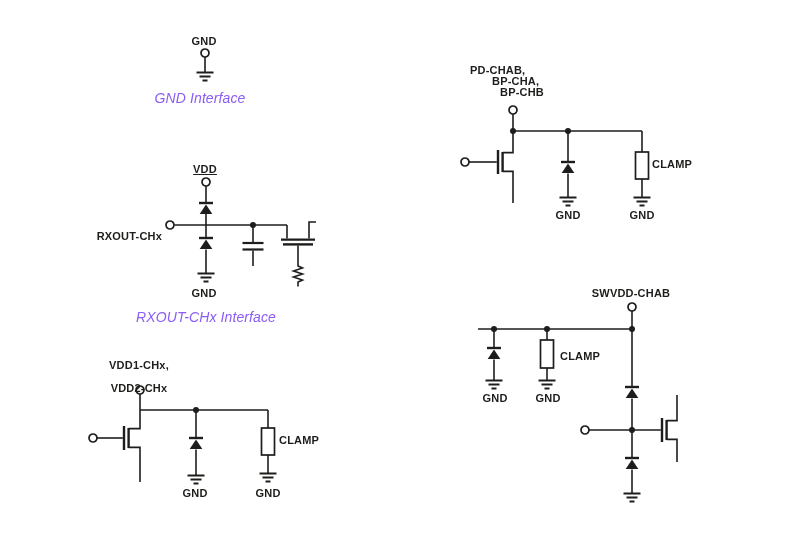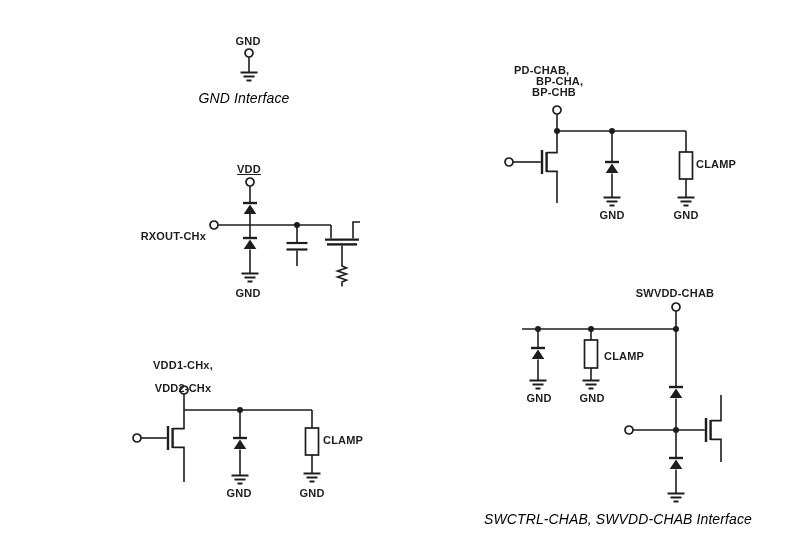--- a/index.html
+++ b/index.html
@@ -4,41 +4,40 @@
 <style>
   html,body { margin:0; padding:0; background:#ffffff; }
   .stage {
     position: relative;
     width: 733px;
     height: 555px;
     background: #ffffff;
     overflow: hidden;
     font-family: "Liberation Sans", sans-serif;
     color: #1d1d1b;
-    margin-left: 44px;
   }
   svg.schematic { position:absolute; left:0; top:0; }
   .lbl {
     position: absolute;
     white-space: nowrap;
     font-size: 11px;
     font-weight: bold;
     letter-spacing: 0.2px;
     line-height: 11px;
     color: #1d1d1b;
   }
   .lbl-c { transform: translateX(-50%); }
   .lbl-r { transform: translateX(-100%); }
   .caption {
     position: absolute;
     white-space: nowrap;
     font-style: italic;
     font-size: 14px;
     letter-spacing: 0.1px;
-    color: #000000;
+    color: #8b5cf6;
     transform: translateX(-50%);
   }
   .bar   { stroke-width: 2.4px; }
   .plate { stroke-width: 2.2px; }
   .box   { stroke-width: 1.7px; fill:#ffffff; }
 </style>
 </head>
 <body>
 
 <div class="stage">
@@ -179,33 +178,33 @@
 
     </g>
   </svg>
 
   <div class="lbl lbl-c" style="left:204px; top:36px;">GND</div>
   <div class="caption" style="left:200px; top:90px;">GND Interface</div>
 
   <div class="lbl lbl-c" style="left:205px; top:164px;text-decoration:underline;">VDD</div>
   <div class="lbl lbl-r" style="left:162px; top:231px;">RXOUT-CHx</div>
   <div class="lbl lbl-c" style="left:204px; top:288px;">GND</div>
+  <div class="caption" style="left:206px; top:309px;">RXOUT-CHx Interface</div>
 
   <div class="lbl lbl-c" style="left:139px; top:360px;">VDD1-CHx,</div>
   <div class="lbl lbl-c" style="left:139px; top:383px;">VDD2-CHx</div>
   <div class="lbl lbl-c" style="left:195px; top:488px;">GND</div>
   <div class="lbl lbl-c" style="left:268px; top:488px;">GND</div>
   <div class="lbl" style="left:279px; top:435px;">CLAMP</div>
 
   <div class="lbl" style="left:470px; top:65px;">PD-CHAB,</div>
   <div class="lbl" style="left:492px; top:76px;">BP-CHA,</div>
-  <div class="lbl" style="left:488px; top:87px;">BP-CHB</div>
+  <div class="lbl" style="left:500px; top:87px;">BP-CHB</div>
   <div class="lbl lbl-c" style="left:568px; top:210px;">GND</div>
   <div class="lbl lbl-c" style="left:642px; top:210px;">GND</div>
   <div class="lbl" style="left:652px; top:159px;">CLAMP</div>
 
   <div class="lbl lbl-c" style="left:631px; top:288px;">SWVDD-CHAB</div>
   <div class="lbl lbl-c" style="left:495px; top:393px;">GND</div>
   <div class="lbl lbl-c" style="left:548px; top:393px;">GND</div>
   <div class="lbl" style="left:560px; top:351px;">CLAMP</div>
-  <div class="caption" style="left:574px; top:511px;">SWCTRL-CHAB, SWVDD-CHAB Interface</div>
 
 </div>
 
 </body></html>

